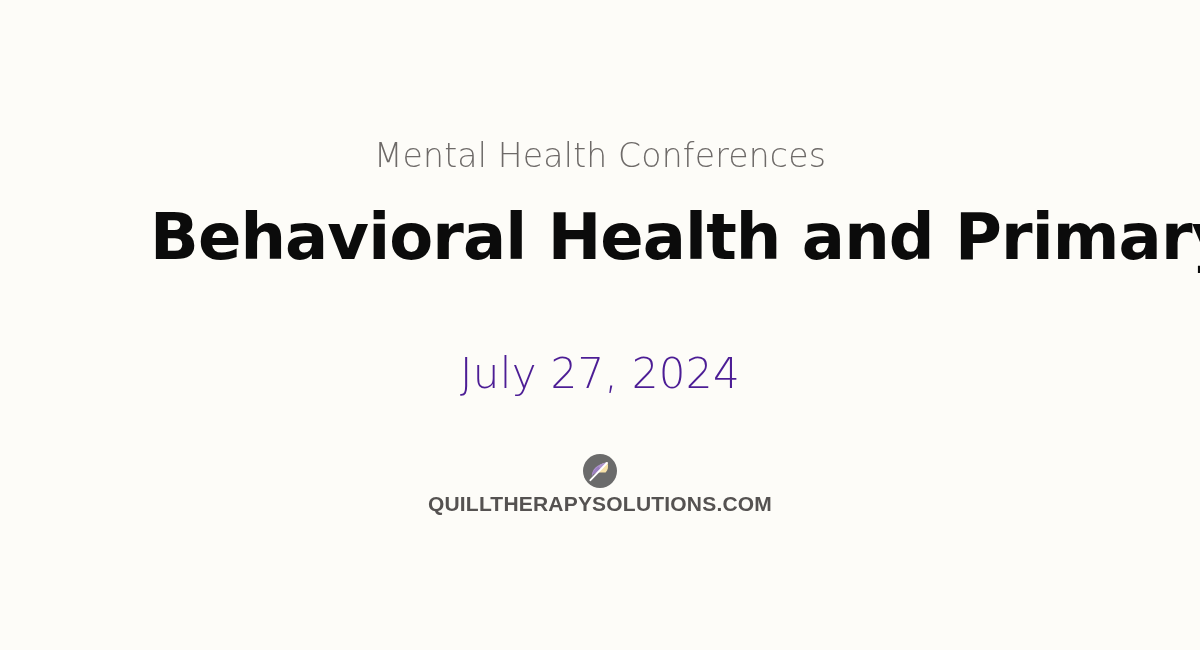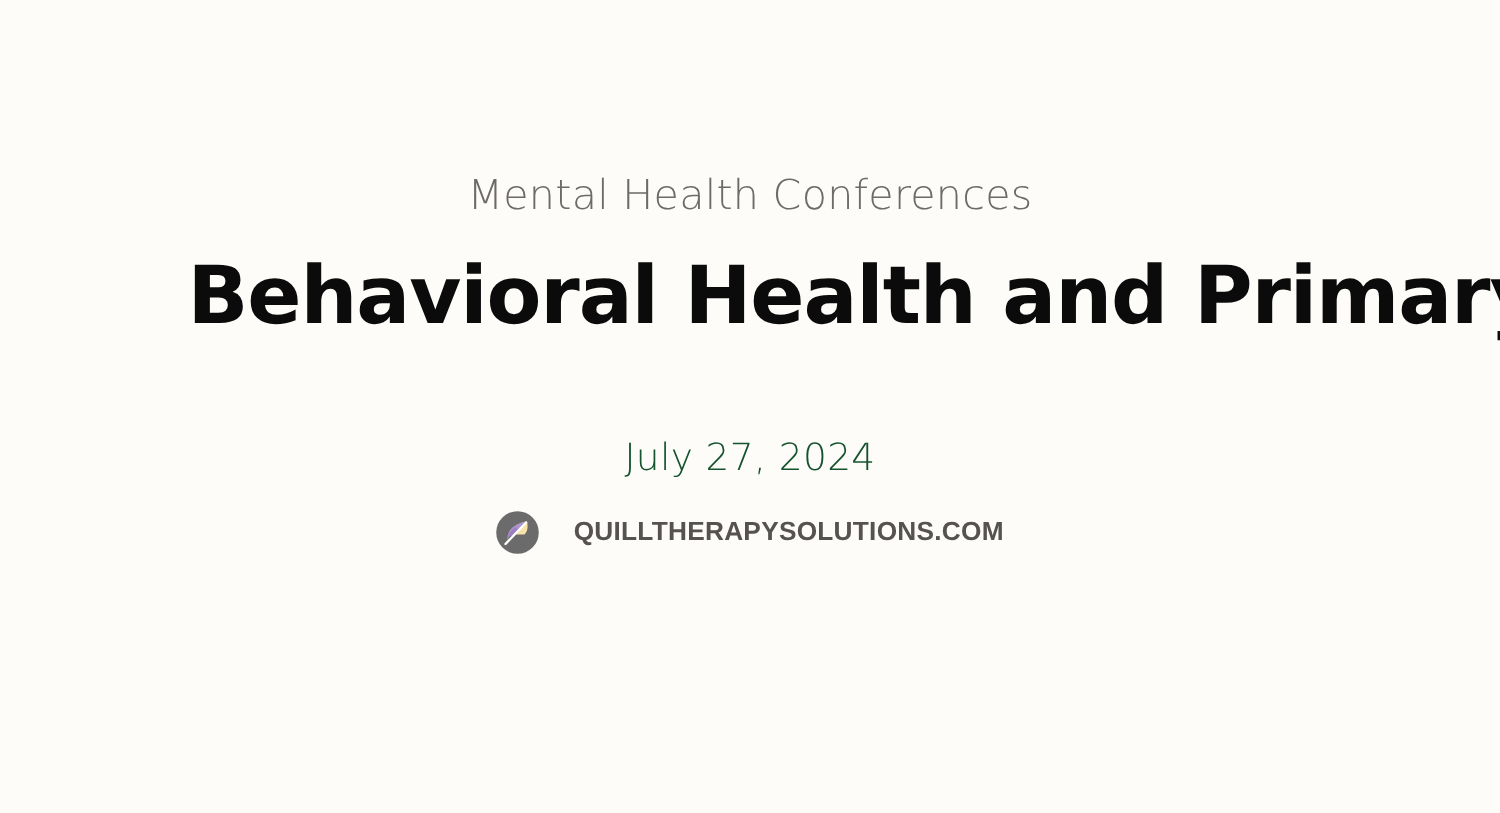--- a/index.html
+++ b/index.html
@@ -53,37 +53,37 @@
   }
   .headline .hl-line {
     display: block;
     white-space: nowrap;
   }
 
   
   .event-date {
     margin-top: 30px;
     font-family: "DejaVu Sans", sans-serif;
-    font-size: 30px;
+    font-size: 42px;
     font-weight: 300;
     letter-spacing: 0.3px;
     line-height: 1.15;
-    color: #14532d;
+    color: #4c1d95;
     text-align: center;
     white-space: nowrap;
   }
 
   
   .brand {
-    margin-top: 24px;
+    margin-top: 56px;
     display: flex;
-    flex-direction: row;
+    flex-direction: column;
     align-items: center;
     justify-content: center;
-    gap: 28px;
+    gap: 5px;
   }
 
   .brand-badge {
     width: 34px;
     height: 34px;
     border-radius: 50%;
     background: #6B6B6B;
     display: flex;
     align-items: center;
     justify-content: center;

